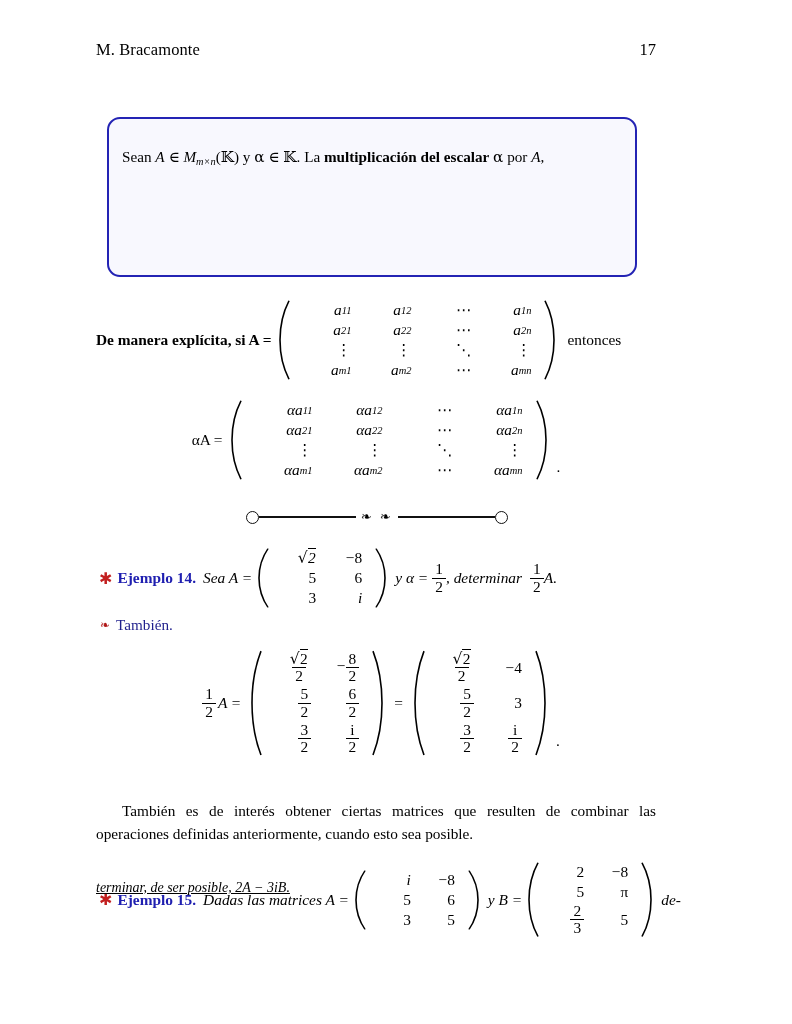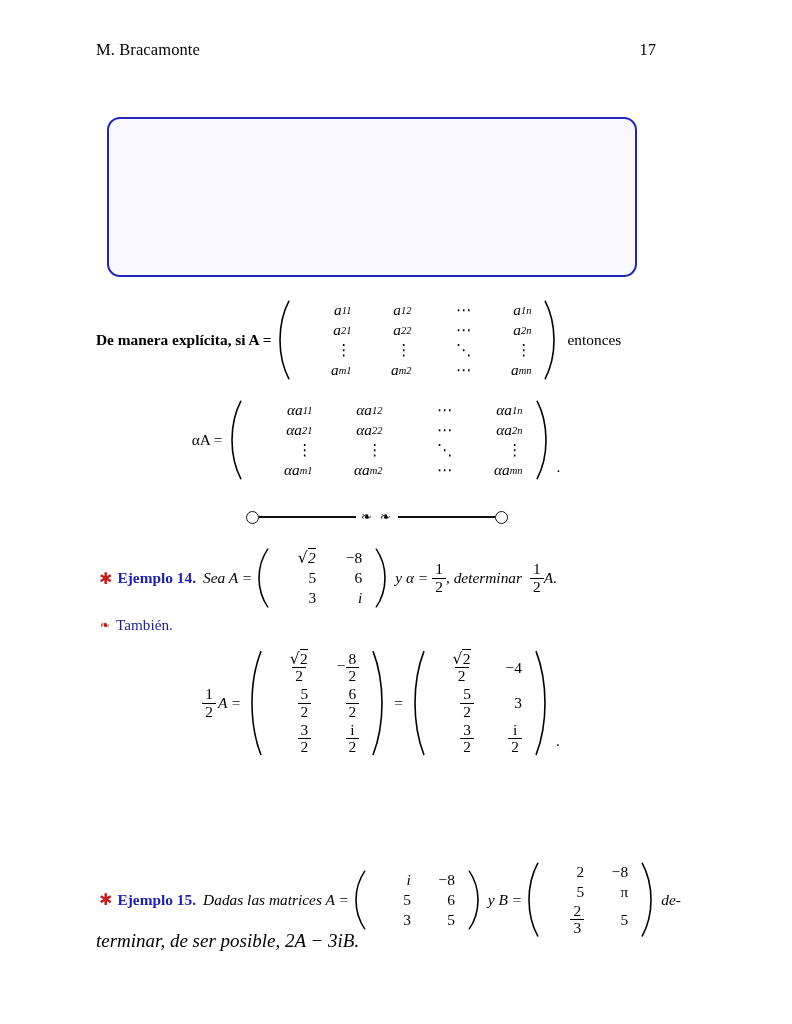--- a/index.html
+++ b/index.html
@@ -135,38 +135,44 @@
   .soleq .trail{padding-left:8px;align-self:flex-end;padding-bottom:6px;}
 
   .para{
     position:absolute;left:96px;top:800px;width:560px;
     font-size:15.3px;line-height:1.5;text-align:justify;text-indent:26px;
   }
 
   #example15{left:99px;top:862px;width:620px;}
   #example15 .txt{white-space:nowrap;text-align:center;}
   .ex15-tail{
-    position:absolute;left:96px;top:930px;font-size:19px;font-style:italic;
+    position:absolute;left:96px;top:880px;font-size:14px;font-style:italic;text-decoration:underline;
   }
 </style>
 </head>
 <body>
 
 <div class="page">
 
   <div class="header">
     <span class="hdr-author">M. Bracamonte</span>
     <span class="hdr-page">17</span>
   </div>
   <div class="rule"></div>
 
   <div class="defbox"></div>
 
 
   <div class="defbody">
+    <p>
+      <span>Sean </span><span class="it">A</span>
+      ∈ <span class="it">M</span><span class="sub">m×n</span>(<span class="bbk">𝕂</span>)<span> y </span><span class="greek">α</span>
+      ∈ <span class="bbk">𝕂</span><span>. La </span><span class="bf">multiplicación del escalar</span>
+      <span class="greek">α</span><span> por </span><span class="it">A</span><span>,</span>
+    </p>
   </div>
 
 
   <div class="explicit">
     <span class="lead">De manera explícita, si A =</span>
     <span class="mat" id="mat-A">
         <span class="par">
           <svg viewBox="0 0 13 100" preserveAspectRatio="none">
             <path d="M12,1 C5,18 3,36 3,50 C3,64 5,82 12,99" fill="none" stroke="#000" stroke-width="1.6"></path>
           </svg>
@@ -508,20 +514,21 @@
         </span>
         <span class="par">
           <svg viewBox="0 0 13 100" preserveAspectRatio="none">
             <path d="M1,1 C8,18 10,36 10,50 C10,64 8,82 1,99" fill="none" stroke="#000" stroke-width="1.6"></path>
           </svg>
         </span>
       </span>
     <span class="trail">.</span>
   </div>
 
+  <div class="para">También es de interés obtener ciertas matrices que resulten de combinar las operaciones definidas anteriormente, cuando esto sea posible.</div>
 
   <div class="ex" id="example15">
     <span class="star">✱</span>
     <span class="lbl">Ejemplo  15.</span>
     <span class="txt">Dadas las matrices A =</span>
     <span class="mat" id="mat-ex15a">
         <span class="par">
           <svg viewBox="0 0 13 100" preserveAspectRatio="none">
             <path d="M12,1 C5,18 3,36 3,50 C3,64 5,82 12,99" fill="none" stroke="#000" stroke-width="1.6"></path>
           </svg>

